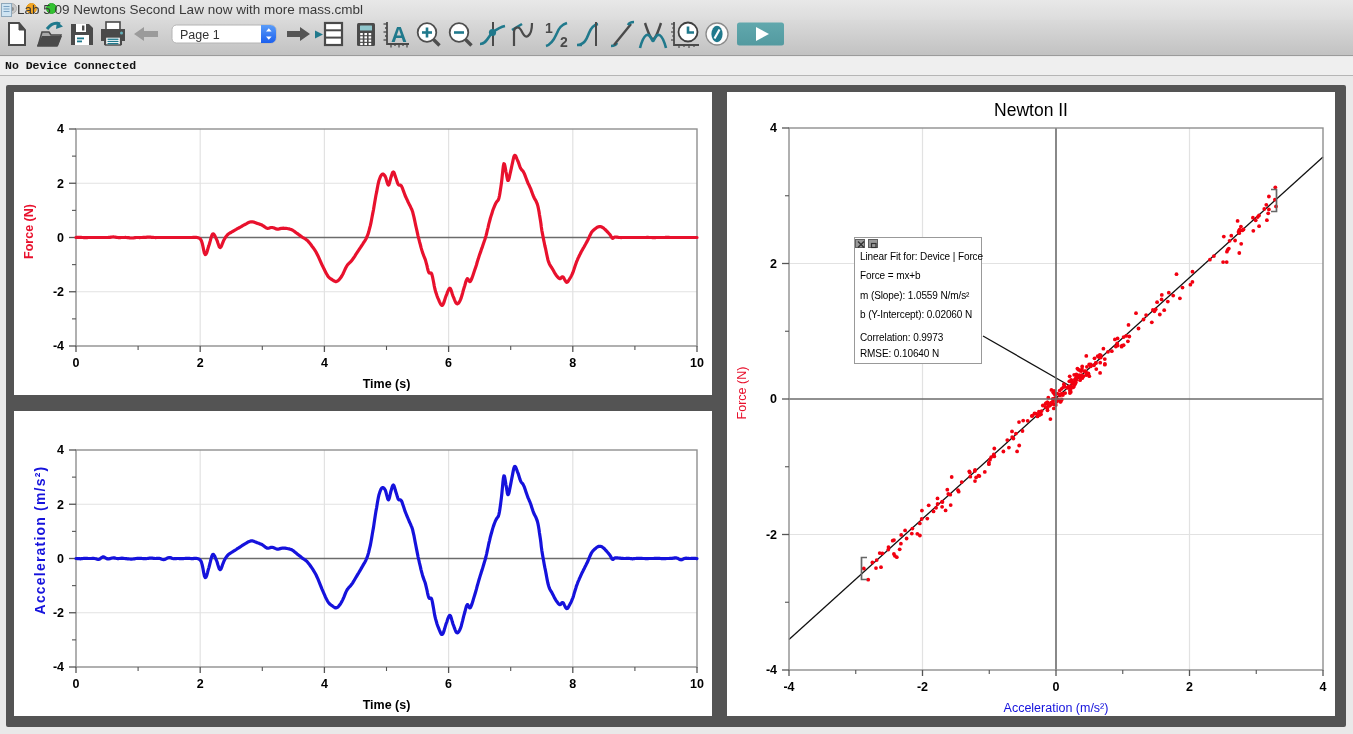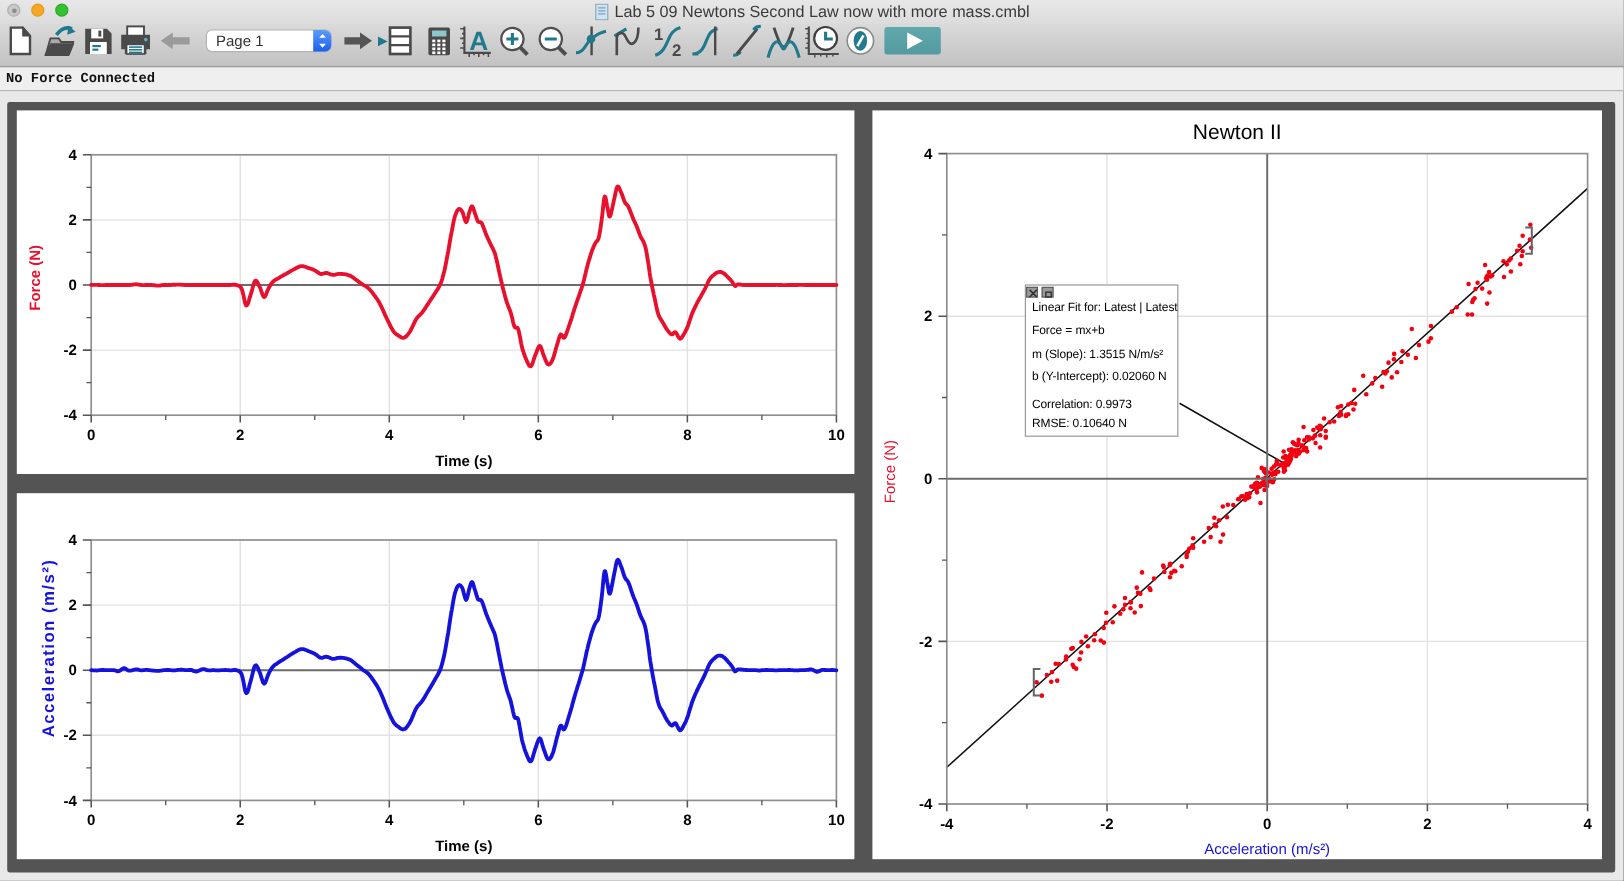--- a/index.html
+++ b/index.html
@@ -1,19 +1,19 @@
 <!DOCTYPE html>
 <html><head><meta charset="utf-8"><style>
 *{margin:0;padding:0;box-sizing:border-box}
 body{width:1353px;height:734px;overflow:hidden;position:relative;font-family:"Liberation Sans",sans-serif;background:#e9e9e9}
 .titlebar{position:absolute;left:0;top:0;width:1353px;height:20px;background:linear-gradient(#e8e8e8,#dcdcdc)}
 .toolbar{position:absolute;left:0;top:20px;width:1353px;height:36px;background:linear-gradient(#dadada,#c2c2c2);border-bottom:1px solid #9b9b9b}
 .status{position:absolute;left:0;top:57px;width:1353px;height:19px;background:#efefef;border-bottom:1px solid #b5b5b5;font:600 11.5px "Liberation Mono",monospace;color:#111;padding-left:5px;line-height:18px}
 .tl{position:absolute;border-radius:50%;width:11px;height:11px;top:3px}
-.title{position:absolute;top:2px;left:0;width:1353px;text-align:center;font-size:13.5px;color:#3a3a3a}
+.title{position:absolute;top:2px;left:0;width:1353px;text-align:left;font-size:13.5px;color:#3a3a3a}
 .dark{position:absolute;left:6px;top:85px;width:1340px;height:642px;background:#545454;border-radius:2px}
 .panel{position:absolute;background:#fff}
 </style></head><body>
 <div class="titlebar">
 <span class="tl" style="left:6px;background:#c9c9c9;border:0.5px solid #b0b0b0"></span>
 <span class="tl" style="left:9.5px;top:6.5px;width:4px;height:4px;background:#8e8e8e"></span>
 <span class="tl" style="left:26px;background:#f6a723;border:0.5px solid #e29a1d"></span>
 <span class="tl" style="left:46px;background:#32c331;border:0.5px solid #2aa82a"></span>
 <div class="title"><svg width="13" height="14" style="vertical-align:-3px;margin-right:4px">
         <rect x="1.5" y="0.5" width="10" height="13" fill="#cfe4f2" stroke="#8fa8bb" stroke-width="1"></rect>
@@ -129,21 +129,21 @@
     <line x1="714.5" y1="18.5" x2="719.5" y2="9.5" stroke="#fcfcfc" stroke-width="2.2"></line>
     <defs>
       <linearGradient id="pg" x1="0" y1="0" x2="0" y2="1">
         <stop offset="0" stop-color="#61a8ad"></stop>
         <stop offset="1" stop-color="#539aa0"></stop>
       </linearGradient>
     </defs>
     <rect x="737" y="2.5" width="47" height="23" rx="2.5" fill="url(#pg)"></rect>
     <path d="M756,7 v14 l13,-7 z" fill="#fff"></path>
   </svg>
-<div class="status">No Force Connected</div>
+<div class="status">No Device Connected</div>
 <div class="dark"></div>
 <div class="panel" style="left:14px;top:92px;width:698px;height:303px">
     <svg width="698" height="303" style="position:absolute;left:0;top:0">
       <line x1="186.2" y1="37" x2="186.2" y2="254" stroke="#e2e2e2" stroke-width="1.2"></line>
       <line x1="310.4" y1="37" x2="310.4" y2="254" stroke="#e2e2e2" stroke-width="1.2"></line>
       <line x1="434.6" y1="37" x2="434.6" y2="254" stroke="#e2e2e2" stroke-width="1.2"></line>
       <line x1="558.8" y1="37" x2="558.8" y2="254" stroke="#e2e2e2" stroke-width="1.2"></line>
       <line x1="62" y1="91.25" x2="683" y2="91.25" stroke="#e2e2e2" stroke-width="1.2"></line>
       <line x1="62" y1="199.75" x2="683" y2="199.75" stroke="#e2e2e2" stroke-width="1.2"></line>
       <line x1="62" y1="145.5" x2="683" y2="145.5" stroke="#6b6b6b" stroke-width="1.6"></line>
@@ -555,23 +555,23 @@
       <text x="50" y="175.8" font-size="12.5" font-weight="bold" fill="#000" text-anchor="end" font-family="Liberation Sans, sans-serif">2</text>
       <text x="50" y="311.3" font-size="12.5" font-weight="bold" fill="#000" text-anchor="end" font-family="Liberation Sans, sans-serif">0</text>
       <text x="50" y="446.8" font-size="12.5" font-weight="bold" fill="#000" text-anchor="end" font-family="Liberation Sans, sans-serif">-2</text>
       <text x="50" y="582.3" font-size="12.5" font-weight="bold" fill="#000" text-anchor="end" font-family="Liberation Sans, sans-serif">-4</text>
       <text x="329.0" y="620" font-size="12.5" font-weight="normal" fill="#1512dc" text-anchor="middle" font-family="Liberation Sans, sans-serif">Acceleration (m/s²)</text>
       <text x="15.6" y="301" font-size="12.5" font-weight="normal" fill="#e8112d" text-anchor="middle" dominant-baseline="middle" transform="rotate(-90 15.6 301)" font-family="Liberation Sans, sans-serif">Force (N)</text>
       <text x="304" y="24" font-size="17.5" fill="#000" text-anchor="middle" font-family="Liberation Sans, sans-serif">Newton II</text>
     </svg>
   </div>
 <div style="position:absolute;left:854px;top:237px;width:128px;height:127px;background:#fff;border:1px solid #999;font:10px/1 'Liberation Sans', sans-serif;letter-spacing:-0.1px;color:#000;z-index:5">
-    <div style="position:absolute;left:5px;top:14.0px;white-space:nowrap">Linear Fit for: Latest | Latest</div>
+    <div style="position:absolute;left:5px;top:14.0px;white-space:nowrap">Linear Fit for: Device | Force</div>
     <div style="position:absolute;left:5px;top:33.3px;white-space:nowrap">Force = mx+b</div>
-    <div style="position:absolute;left:5px;top:52.6px;white-space:nowrap">m (Slope): 1.3515 N/m/s²</div>
+    <div style="position:absolute;left:5px;top:52.6px;white-space:nowrap">m (Slope): 1.0559 N/m/s²</div>
     <div style="position:absolute;left:5px;top:71.9px;white-space:nowrap">b (Y-Intercept): 0.02060 N</div>
     <div style="position:absolute;left:5px;top:95px;white-space:nowrap">Correlation: 0.9973</div>
     <div style="position:absolute;left:5px;top:110.5px;white-space:nowrap">RMSE: 0.10640 N</div>
     <div style="position:absolute;left:0px;top:1px;width:10px;height:9px;background:#9a9a9a;border:1px solid #606060"><svg width="10" height="9">
         <path d="M2,1.5 L8,7.5 M8,1.5 L2,7.5" stroke="#333" stroke-width="1.4"></path>
       </svg></div>
     <div style="position:absolute;left:13px;top:1px;width:10px;height:9px;background:#9a9a9a;border:1px solid #606060"><svg width="10" height="9">
         <rect x="2.5" y="3.5" width="4.5" height="4" fill="none" stroke="#333" stroke-width="1.2"></rect>
       </svg></div>
   </div>

